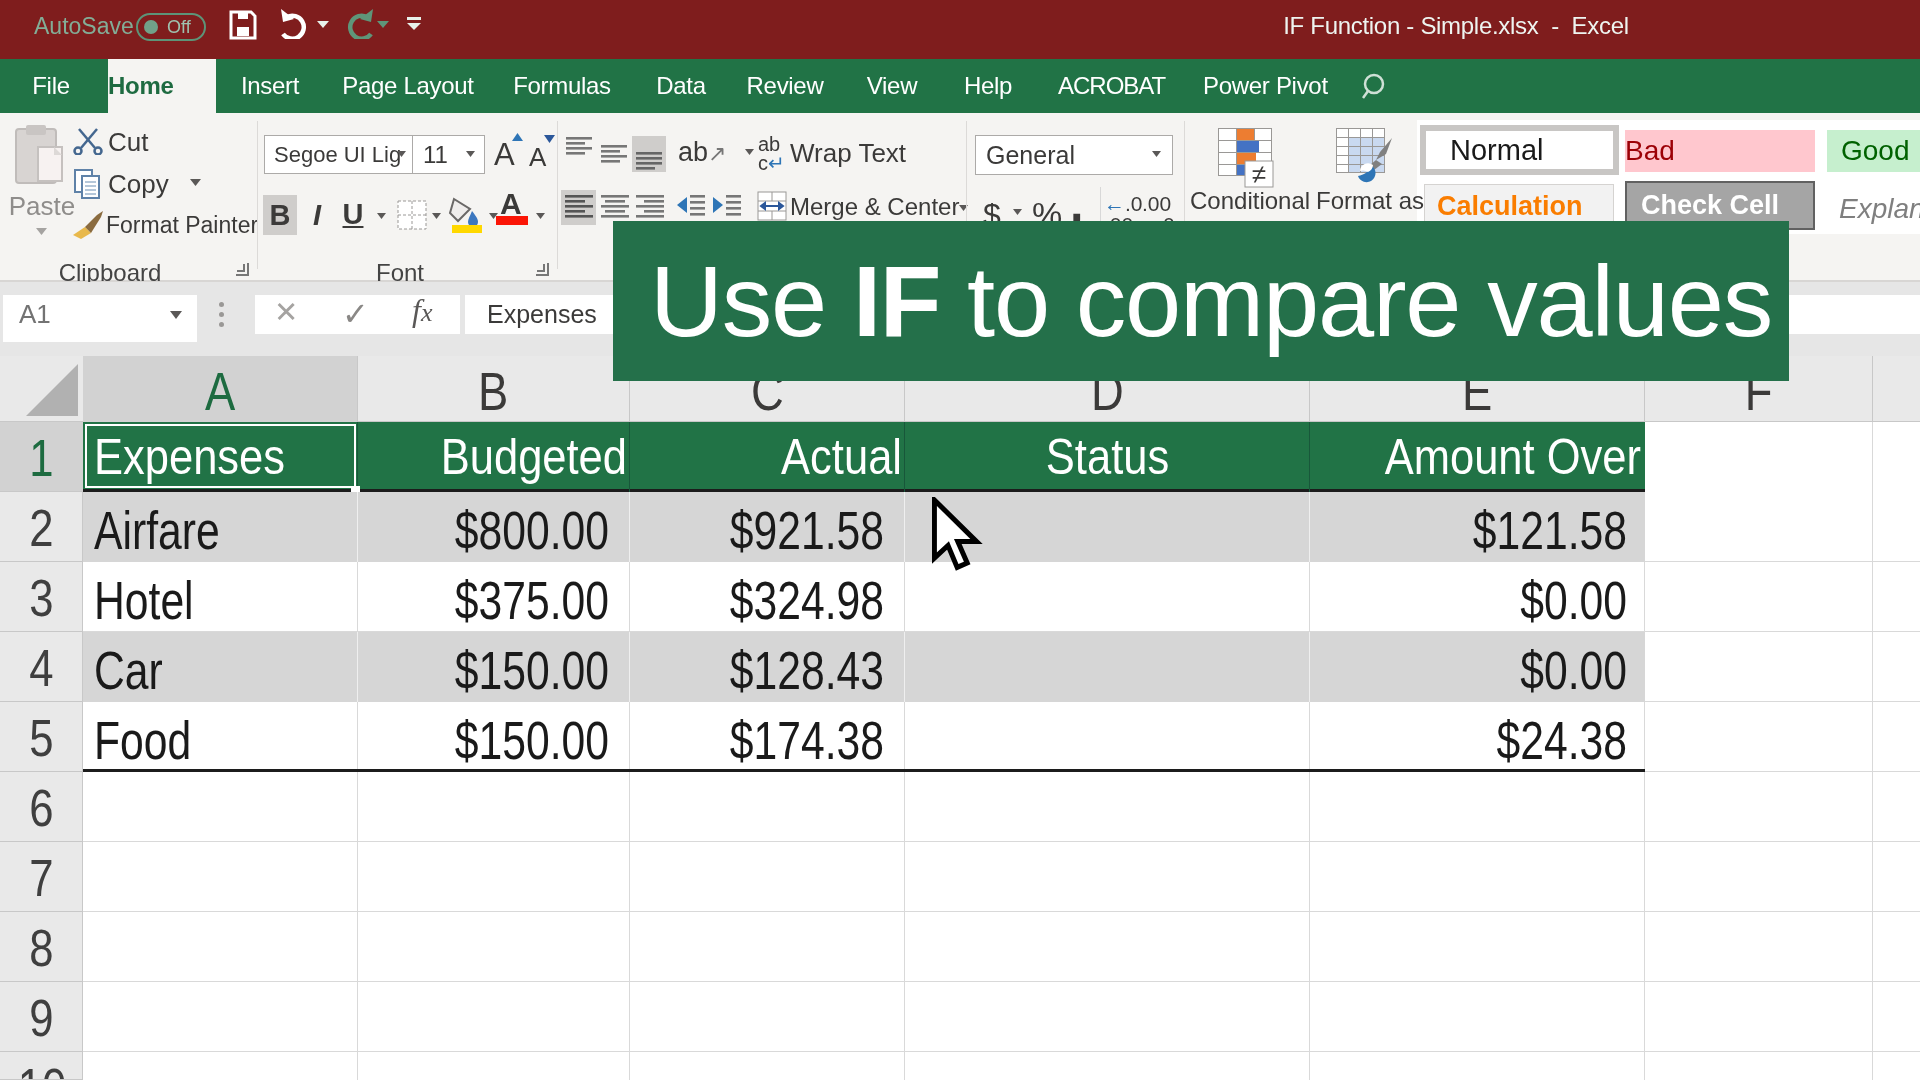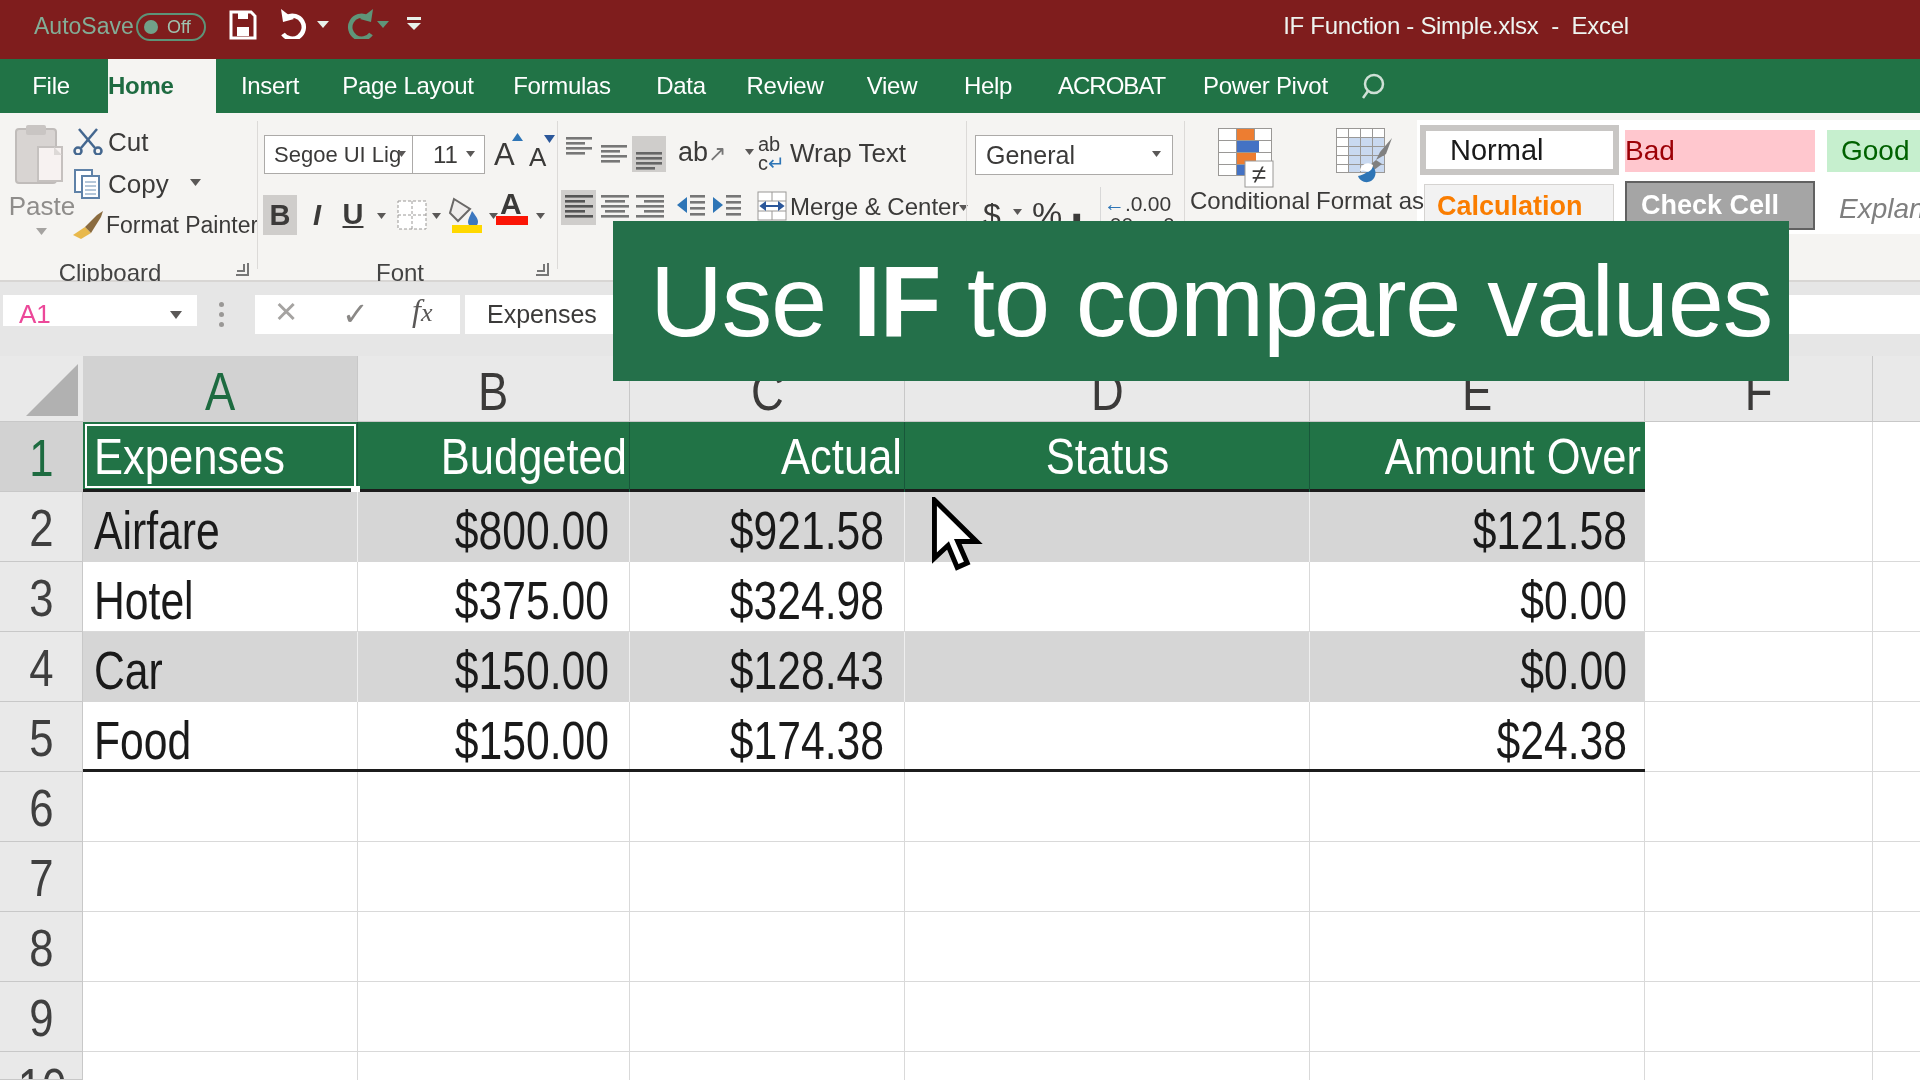--- a/index.html
+++ b/index.html
@@ -131,21 +131,21 @@
     </svg>
     <div class="abs" style="left:106px;top:99px;font-size:23px;color:#3b3a39;">Format Painter</div>
     <div class="glabel" style="left:10px;">Clipboard</div>
     <div class="launch" style="left:236px;"></div>
     <div class="gsep" style="left:257px;"></div>
 
     <div class="abs" style="left:264px;top:22px;width:149px;height:39px;background:#fff;border:1px solid #acaaa8;font-size:22px;color:#3b3a39;line-height:37px;padding-left:9px;white-space:nowrap;overflow:hidden;">Segoe UI Lig</div>
     <svg class="abs" style="left:397px;top:38px;" width="10" height="7">
         <polygon points="0,0 9,0 4.5,6" fill="#5a5857"></polygon>
       </svg>
-    <div class="abs" style="left:412px;top:22px;width:73px;height:39px;background:#fff;border:1px solid #acaaa8;font-size:24px;color:#3b3a39;line-height:37px;padding-left:20px;">11</div>
+    <div class="abs" style="left:412px;top:22px;width:73px;height:39px;background:#fff;border:1px solid #acaaa8;font-size:24px;color:#3b3a39;line-height:37px;padding-left:10px;">11</div>
     <svg class="abs" style="left:466px;top:38px;" width="10" height="7">
         <polygon points="0,0 9,0 4.5,6" fill="#5a5857"></polygon>
       </svg>
     <div class="abs" style="left:494px;top:24px;font-size:31px;color:#3b3a39;">A</div>
     <svg class="abs" style="left:512px;top:20px;" width="12" height="9">
         <polygon points="5.5,0 11,8 0,8" fill="#2e75b6"></polygon>
       </svg>
     <div class="abs" style="left:529px;top:29px;font-size:26px;color:#3b3a39;">A</div>
     <svg class="abs" style="left:544px;top:22px;" width="12" height="9">
         <polygon points="0,0 11,0 5.5,8" fill="#2b579a"></polygon>
@@ -305,21 +305,21 @@
     <div class="abs" style="left:1316px;top:74px;font-size:24px;color:#3b3a39;">Format as</div>
 
     <div class="abs" style="left:1420px;top:12px;width:199px;height:50px;background:#fff;border:6px solid #c8c6c4;font-size:29px;color:#1a1a1a;line-height:38px;padding-left:24px;">Normal</div>
     <div class="abs" style="left:1625px;top:17px;width:190px;height:42px;background:#ffc7ce;font-size:28px;color:#9c0006;line-height:42px;">Bad</div>
     <div class="abs" style="left:1827px;top:17px;width:93px;height:42px;background:#c6efce;font-size:28px;color:#006100;line-height:42px;padding-left:14px;">Good</div>
     <div class="abs" style="left:1424px;top:71px;width:190px;height:46px;background:#f2f2f2;border:1px solid #d5d3d1;font-size:27px;font-weight:bold;color:#fa7d00;line-height:42px;padding-left:12px;">Calculation</div>
     <div class="abs" style="left:1625px;top:68px;width:190px;height:49px;background:#a5a5a5;border:2px solid #616161;font-size:27px;font-weight:bold;color:#fff;line-height:44px;padding-left:14px;">Check Cell</div>
     <div class="abs" style="left:1839px;top:76px;width:85px;height:40px;font-size:28px;font-style:italic;color:#7f7f7f;line-height:40px;">Explana</div>
   </div>
   <div class="abs" id="fbar">
-    <div class="abs" style="left:3px;top:13px;width:194px;height:31px;background:#fff;font-size:26px;color:#ec4899;line-height:39px;padding-left:16px;">A1</div>
+    <div class="abs" style="left:3px;top:13px;width:194px;height:47px;background:#fff;font-size:26px;color:#737373;line-height:39px;padding-left:16px;">A1</div>
     <svg class="abs" style="left:170px;top:29px;" width="13" height="9">
         <polygon points="0,0 12,0 6,8" fill="#5a5857"></polygon>
       </svg>
     <div class="abs" style="left:219px;top:20px;width:5px;height:5px;border-radius:50%;background:#9a9896;"></div>
     <div class="abs" style="left:219px;top:30px;width:5px;height:5px;border-radius:50%;background:#9a9896;"></div>
     <div class="abs" style="left:219px;top:40px;width:5px;height:5px;border-radius:50%;background:#9a9896;"></div>
     <div class="abs" style="left:255px;top:13px;width:205px;height:39px;background:#fff;"></div>
     <div class="abs" style="left:274px;top:13px;font-size:29px;color:#a5a3a1;">✕</div>
     <div class="abs" style="left:342px;top:13px;font-size:32px;color:#8a8886;">✓</div>
     <div class="abs" style="left:412px;top:10px;font-size:32px;color:#5a5857;font-family:'Liberation Serif',serif;font-style:italic;">f<span style="font-size:26px;">x</span></div>

